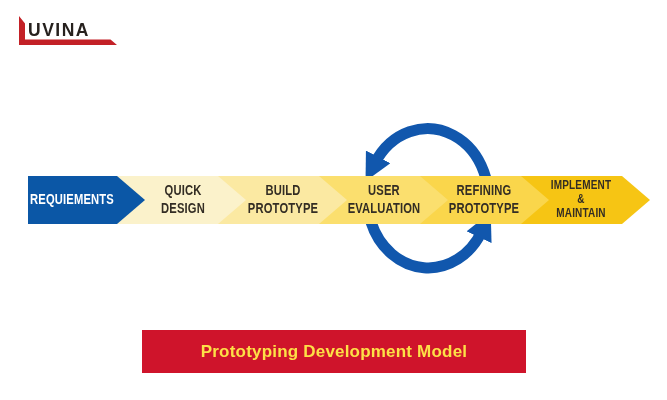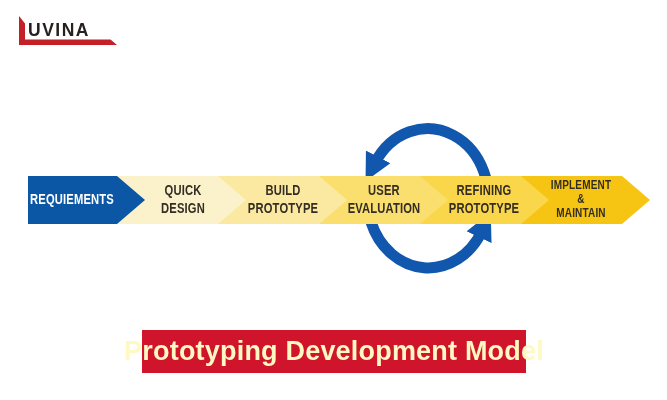--- a/index.html
+++ b/index.html
@@ -29,21 +29,21 @@
   }
   .band-label.white{color:#ffffff;}
   .band-label.three-lines{font-size:12.5px;line-height:1.1;}
   
   .title-banner{
     position:absolute;left:142px;top:330px;width:384px;height:43px;
     background:#cf142b;
     display:flex;align-items:center;justify-content:center;
   }
   .title-banner .title-text{
-    color:#fef9c3;font-size:27px;font-weight:bold;letter-spacing:0.2px;
+    color:#fde047;font-size:17px;font-weight:bold;letter-spacing:0.2px;
     white-space:nowrap;
   }
 </style>
 </head>
 <body>
 
 <div class="stage">
 
   <div class="logo">
     <svg width="140" height="60" viewBox="0 0 140 60">

